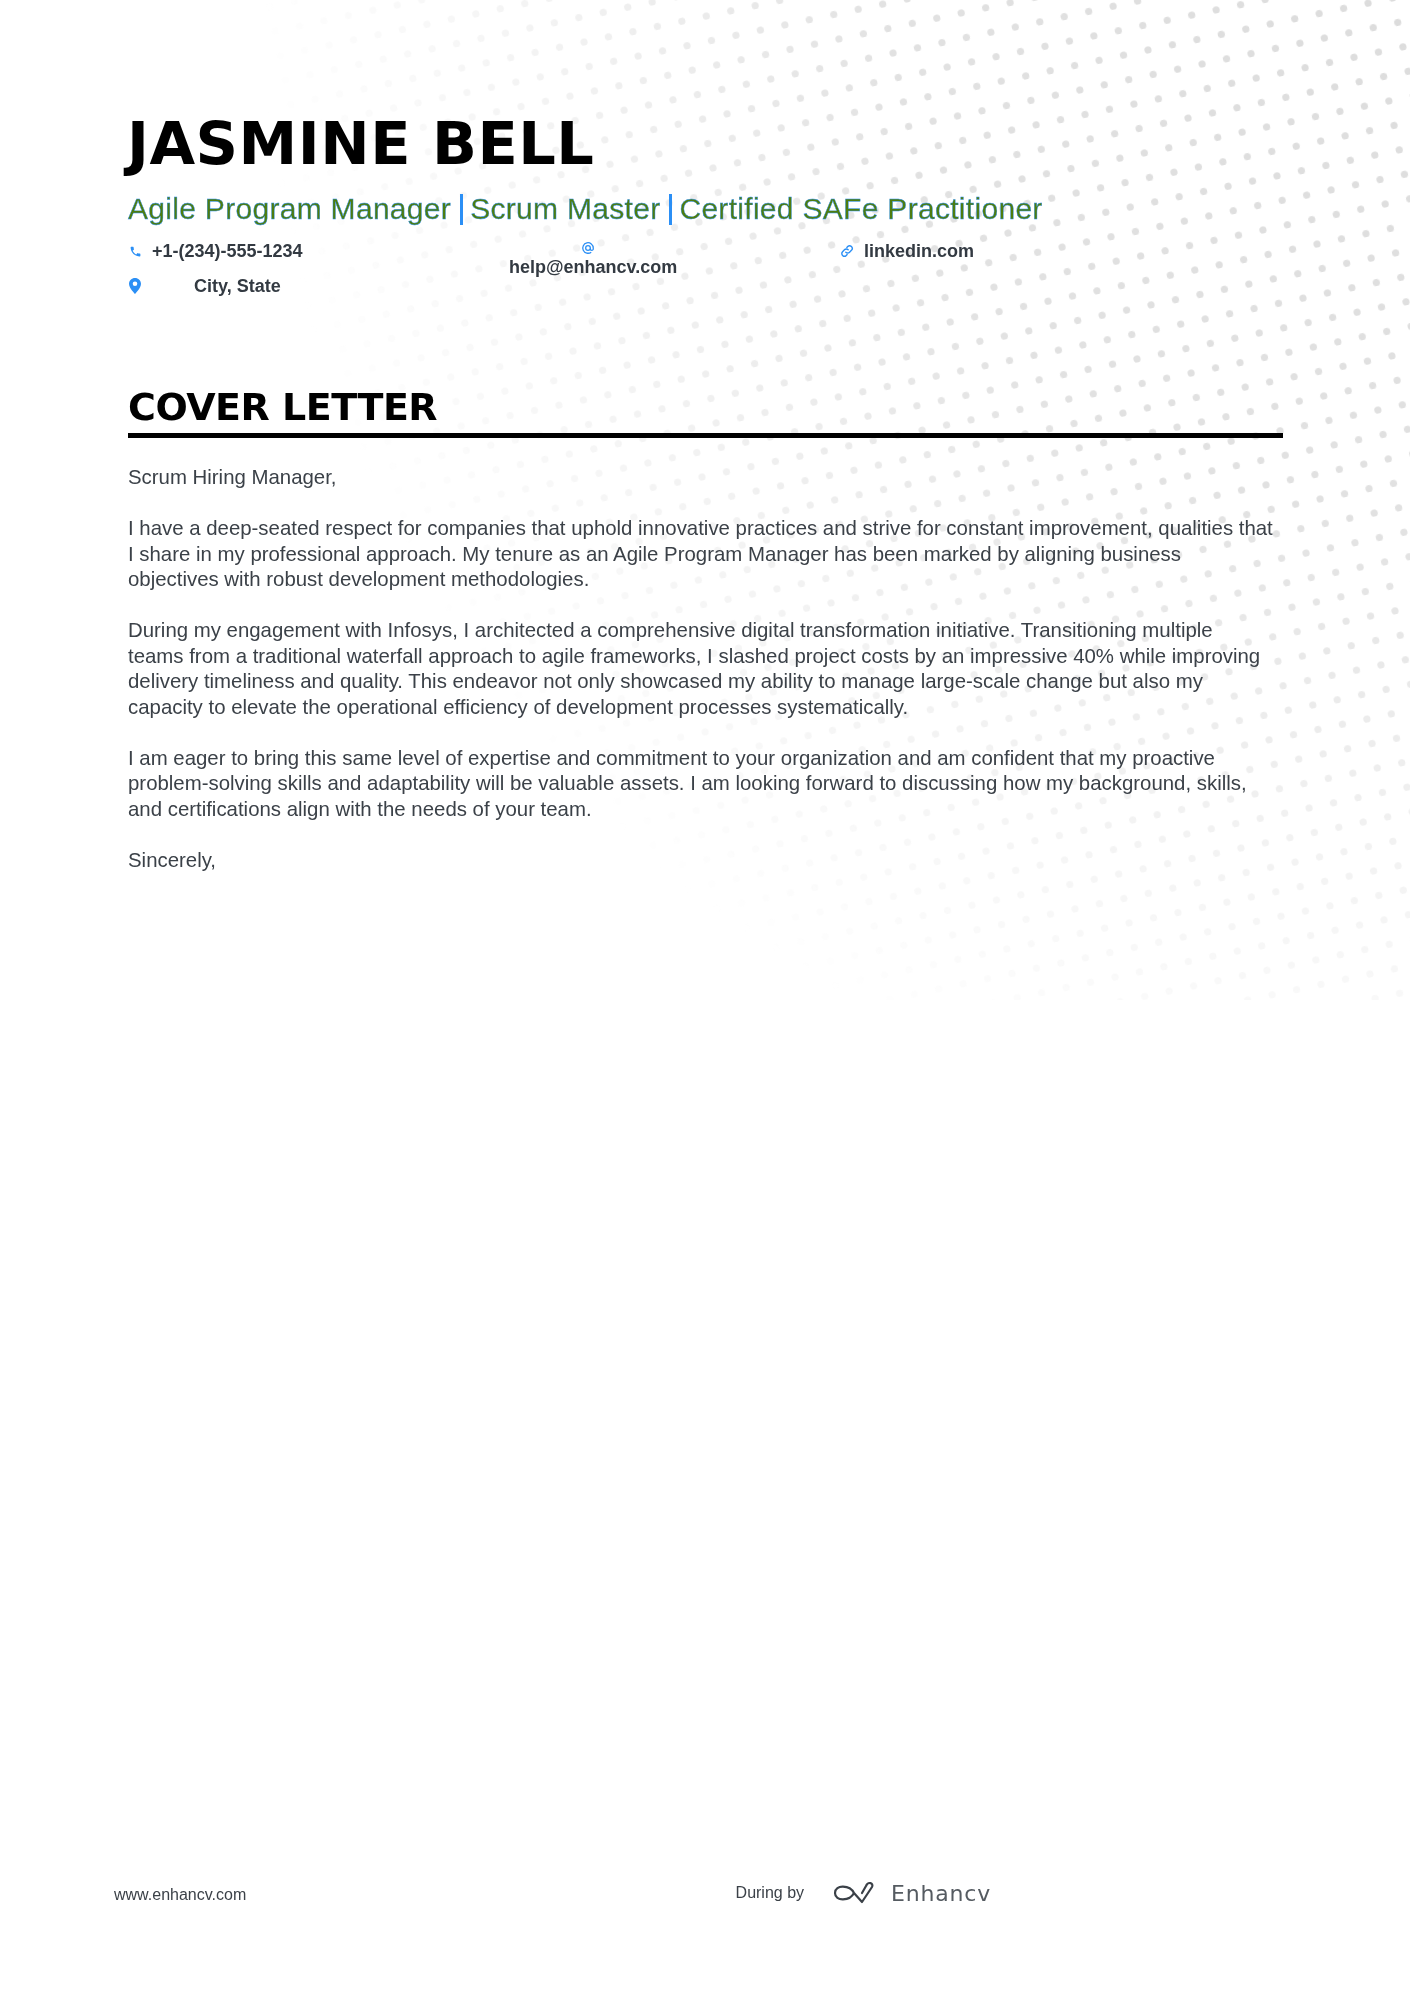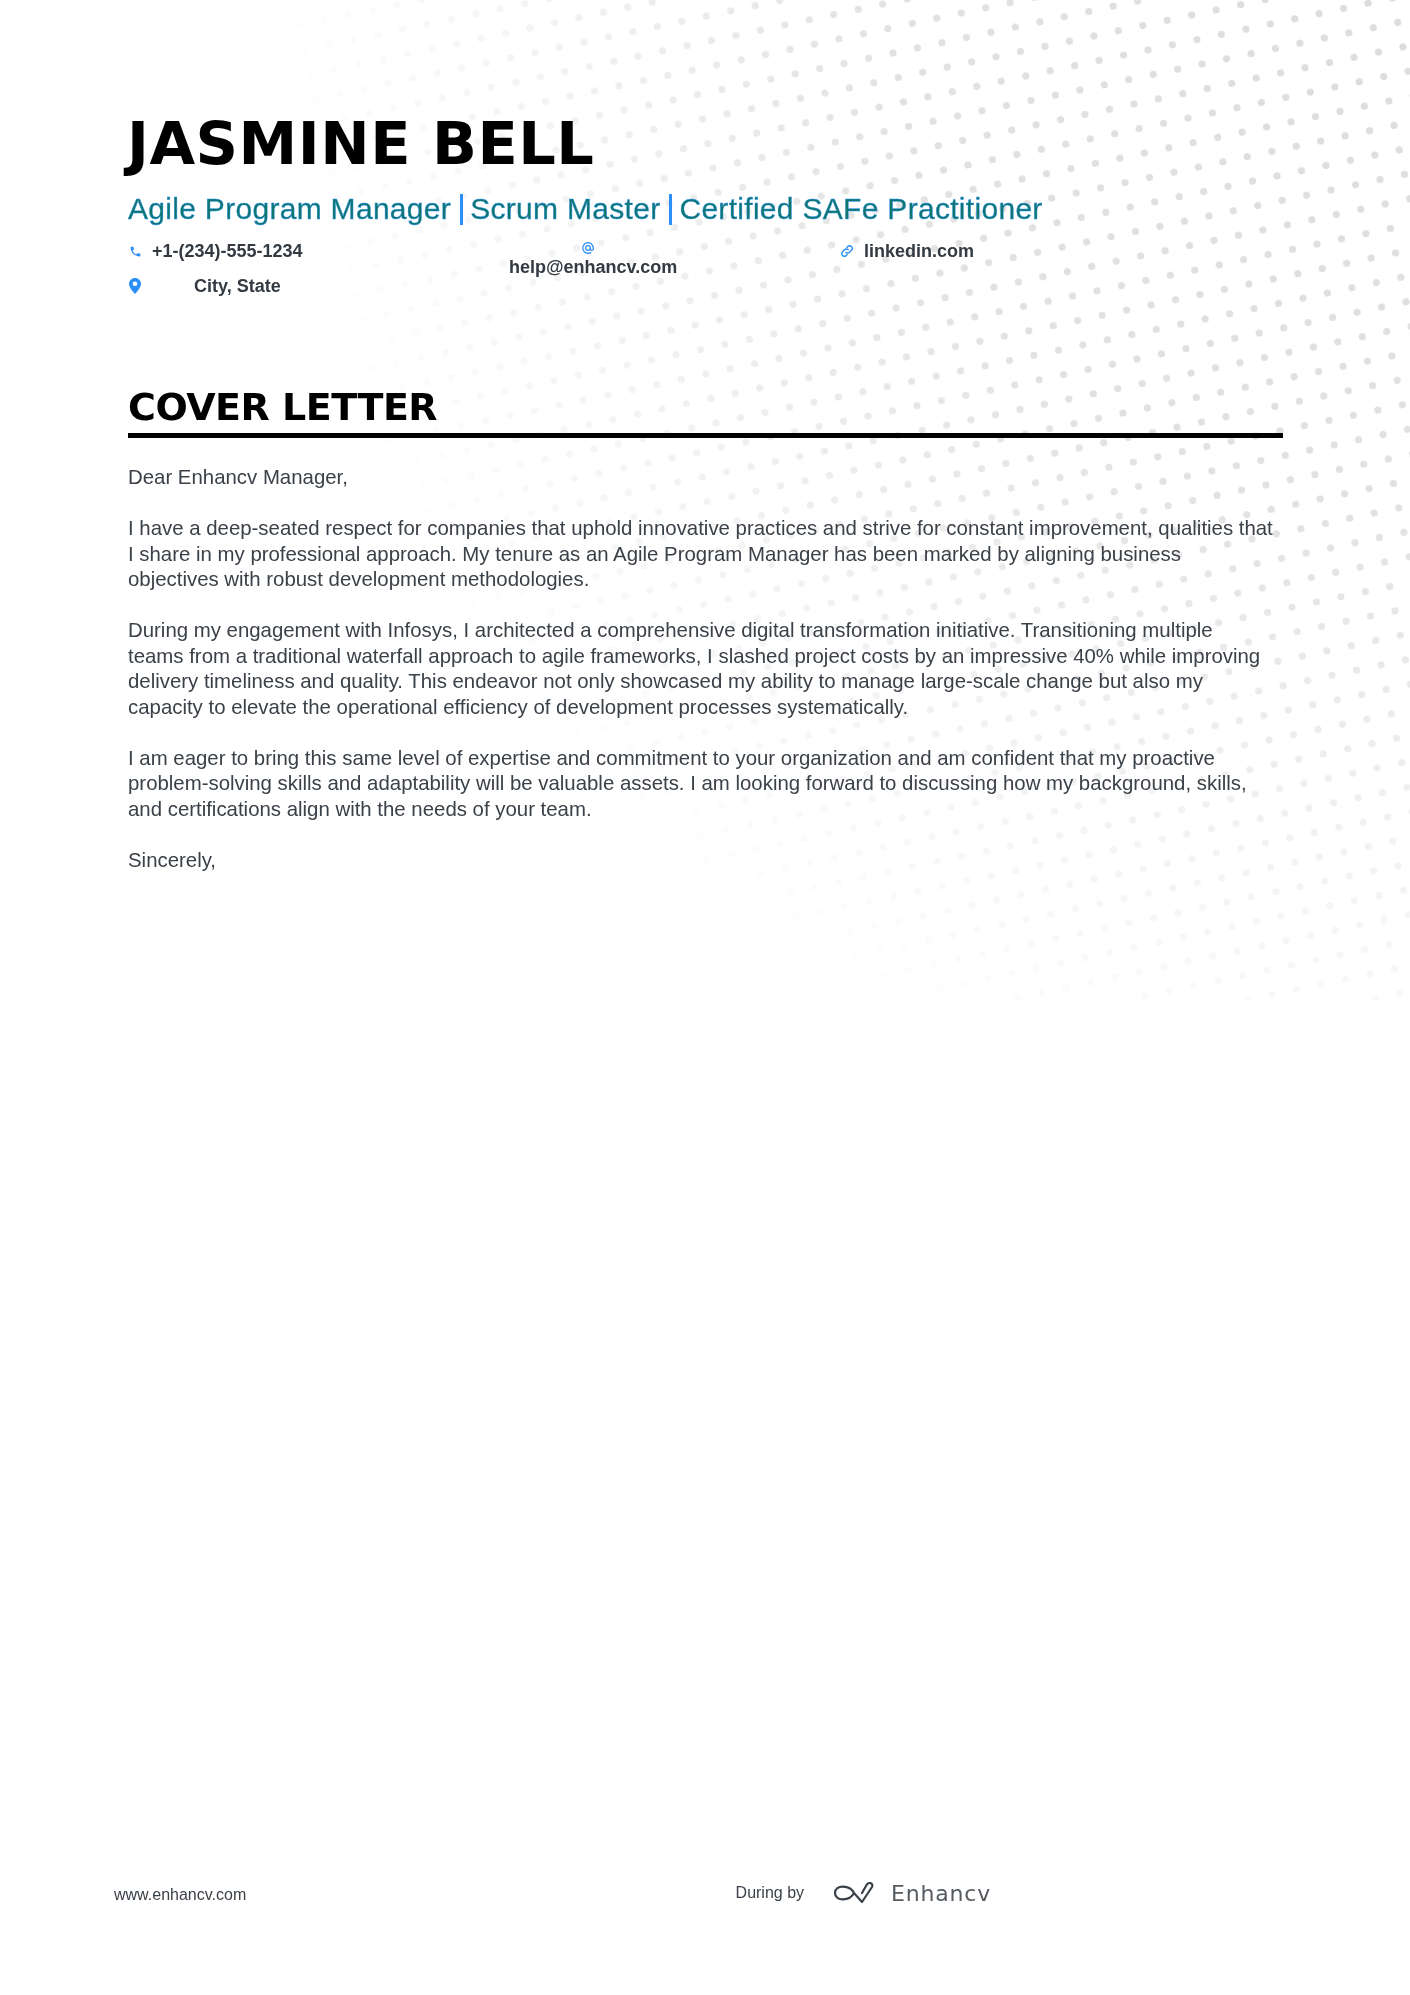--- a/index.html
+++ b/index.html
@@ -46,21 +46,21 @@
     }
     .subtitle {
       position: absolute;
       left: 128px;
       top: 191px;
       margin: 0;
       font-family: "Liberation Sans", sans-serif;
       font-weight: normal;
       font-size: 30px;
       line-height: 36px;
-      color: #0f766e;
+      color: #4d7c0f;
       white-space: nowrap;
       letter-spacing: 0.3px;
       -webkit-text-stroke: 0.4px #2b8ff5;
     }
     .subtitle .sep {
       display: inline-block;
       width: 3px;
       height: 31px;
       background: #2b8ff5;
       vertical-align: -6px;
@@ -228,21 +228,21 @@
           <path fill="#2b8ff5" d="M12 0C5.4 0 0 5.2 0 11.7 0 20.5 12 32 12 32s12-11.5 12-20.3C24 5.2 18.6 0 12 0zm0 16.2a4.6 4.6 0 1 1 0-9.2 4.6 4.6 0 0 1 0 9.2z"></path>
         </svg>
     </span>
     <span>City, State</span>
   </div>
 
   <h2 class="section-title">COVER LETTER</h2>
   <div class="section-rule"></div>
 
   <div class="letter">
-    <p>Dear Enhancv Manager,</p>
+    <p>Scrum Hiring Manager,</p>
     <p>I have a deep-seated respect for companies that uphold innovative practices and strive for constant improvement, qualities that I share in my professional approach. My tenure as an Agile Program Manager has been marked by aligning business objectives with robust development methodologies.</p>
     <p>During my engagement with Infosys, I architected a comprehensive digital transformation initiative. Transitioning multiple teams from a traditional waterfall approach to agile frameworks, I slashed project costs by an impressive 40% while improving delivery timeliness and quality. This endeavor not only showcased my ability to manage large-scale change but also my capacity to elevate the operational efficiency of development processes systematically.</p>
     <p>I am eager to bring this same level of expertise and commitment to your organization and am confident that my proactive problem-solving skills and adaptability will be valuable assets. I am looking forward to discussing how my background, skills, and certifications align with the needs of your team.</p>
     <p>Sincerely,</p>
   </div>
 
   <div class="footer-left">www.enhancv.com</div>
 
   <div class="footer-right">
     <span class="powered-by">During by</span>

